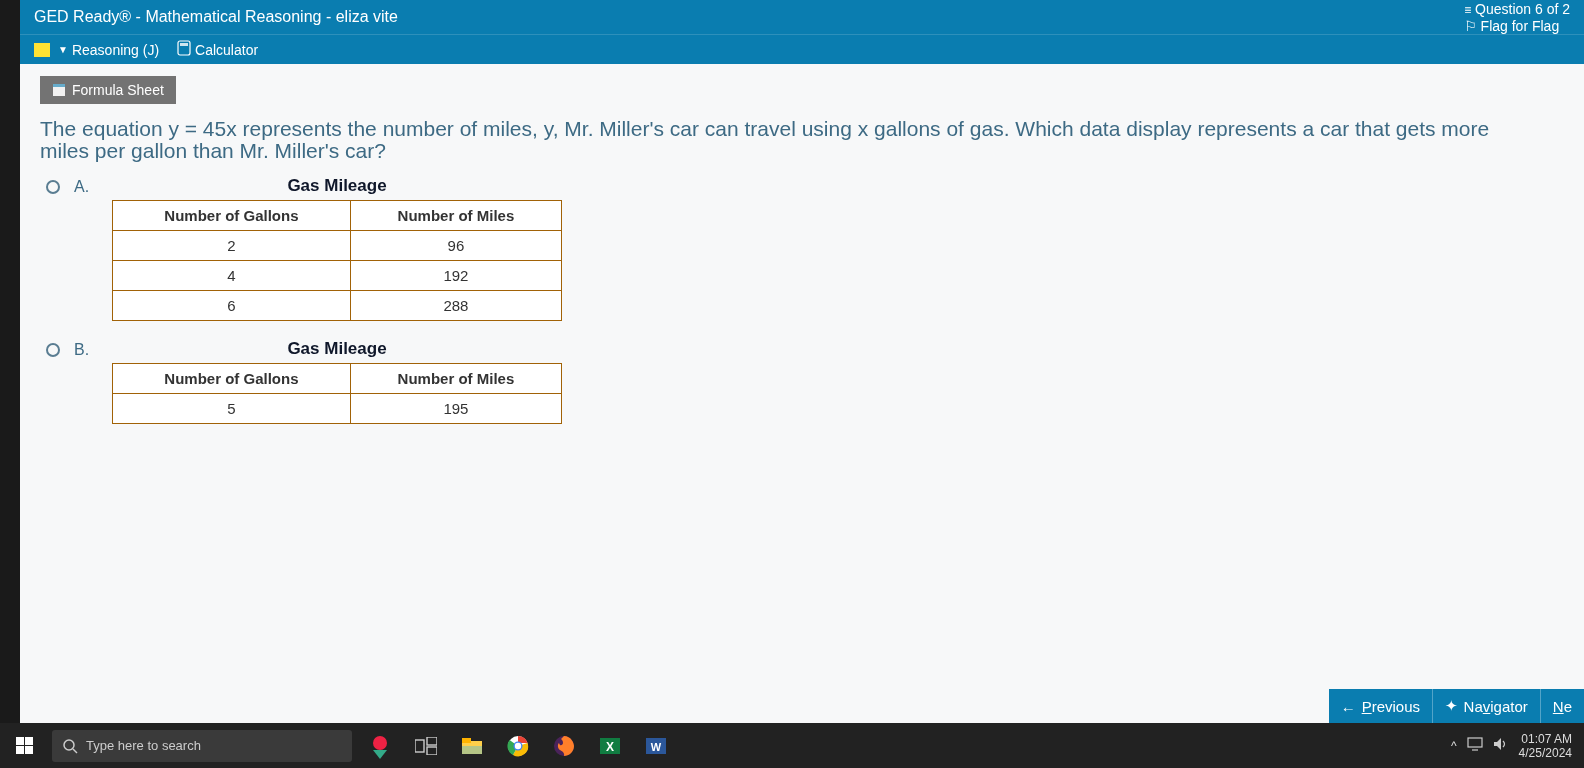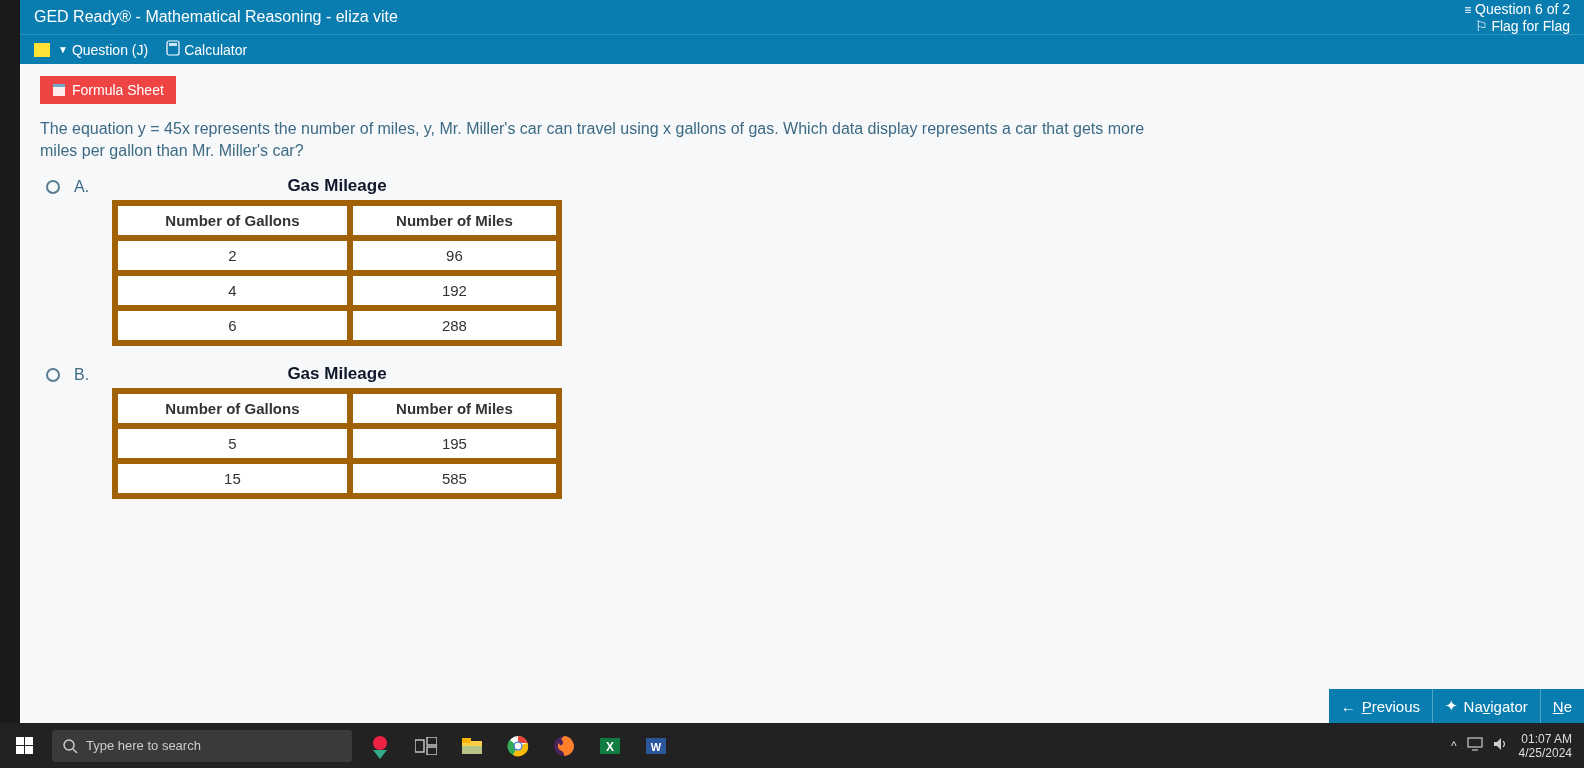--- a/index.html
+++ b/index.html
@@ -26,21 +26,21 @@
     color: #fff;
     height: 34px;
     display: flex;
     align-items: center;
     padding: 0 14px;
     font-size: 16px;
     justify-content: space-between;
     gap: 18px;
   }
   .title-bar .right {
-    text-align: right;
+    text-align: left;
     font-size: 14px;
   }
   .title-bar .right div { line-height: 16px; }
   .tool-bar {
     background: #0a7db0;
     color: #fff;
     height: 30px;
     display: flex;
     align-items: center;
     padding: 0 14px;
@@ -54,41 +54,41 @@
   }
   .tool-bar .item { cursor: pointer; display: flex; align-items: center; gap:4px;}
   .content {
     flex: 1;
     background: #f7f8f9;
     padding: 12px 20px 0 20px;
     position: relative;
     overflow: hidden;
   }
   .btn-blue {
-    background: #ef4444;
+    background: #737373;
     color: #fff;
     padding: 6px 12px;
     font-size: 14px;
     border: none;
     cursor: pointer;
     display: inline-flex;
     align-items: center;
     gap: 6px;
   }
   .btn-blue .mini-icon {
     width: 14px; height: 14px; display:inline-block;
   }
   .top-buttons {
     display: flex;
     justify-content: space-between;
     margin-bottom: 14px;
   }
   .question-text {
     color: #3d6a84;
-    font-size: 16px;
+    font-size: 21px;
     line-height: 22px;
     margin-bottom: 14px;
     max-width: 1520px;
   }
   .answers { padding-left: 6px; }
   .answer-option {
     display: flex;
     align-items: flex-start;
     gap: 14px;
     margin-bottom: 18px;
@@ -111,21 +111,21 @@
     text-align: center;
     margin-bottom: 4px;
     width: 450px;
   }
   table.gas {
     border-collapse: collapse;
     background: #fff;
     width: 450px;
   }
   table.gas th, table.gas td {
-    border: 6px solid #a16207;
+    border: 1px solid #a16207;
     padding: 6px 10px;
     text-align: center;
     font-size: 15px;
     color: #333;
   }
   table.gas th {
     font-weight: bold;
     background: #fff;
     color: #333;
   }
@@ -212,21 +212,21 @@
         <span>⚐</span>
         <span>Flag for Flag</span>
       </div>
     </div>
   </div>
 
   <div class="tool-bar">
     <div class="item">
       <span class="hl-swatch"></span>
       <span style="font-size:10px;">▼</span>
-      <span>Question (J)</span>
+      <span>Reasoning (J)</span>
     </div>
     <div class="item">
       <span>
         <svg width="14" height="16" viewBox="0 0 14 16">
             <rect x="1" y="1" width="12" height="14" rx="2" fill="none" stroke="#fff" stroke-width="1.2"></rect>
             <rect x="3" y="3" width="8" height="3" fill="#fff" opacity="0.8"></rect>
           </svg>
       </span>
       <span>Calculator</span>
     </div>
@@ -293,24 +293,20 @@
               <tr>
                 <th>Number of Gallons</th>
                 <th>Number of Miles</th>
               </tr>
             </thead>
             <tbody>
               <tr>
                 <td>5</td>
                 <td>195</td>
               </tr>
-              <tr>
-                <td>15</td>
-                <td>585</td>
-              </tr>
             </tbody>
           </table>
         </div>
       </div>
 
     </div>
 
     <div class="footer-bar">
       <div class="fbtn">
         <span>←</span>

